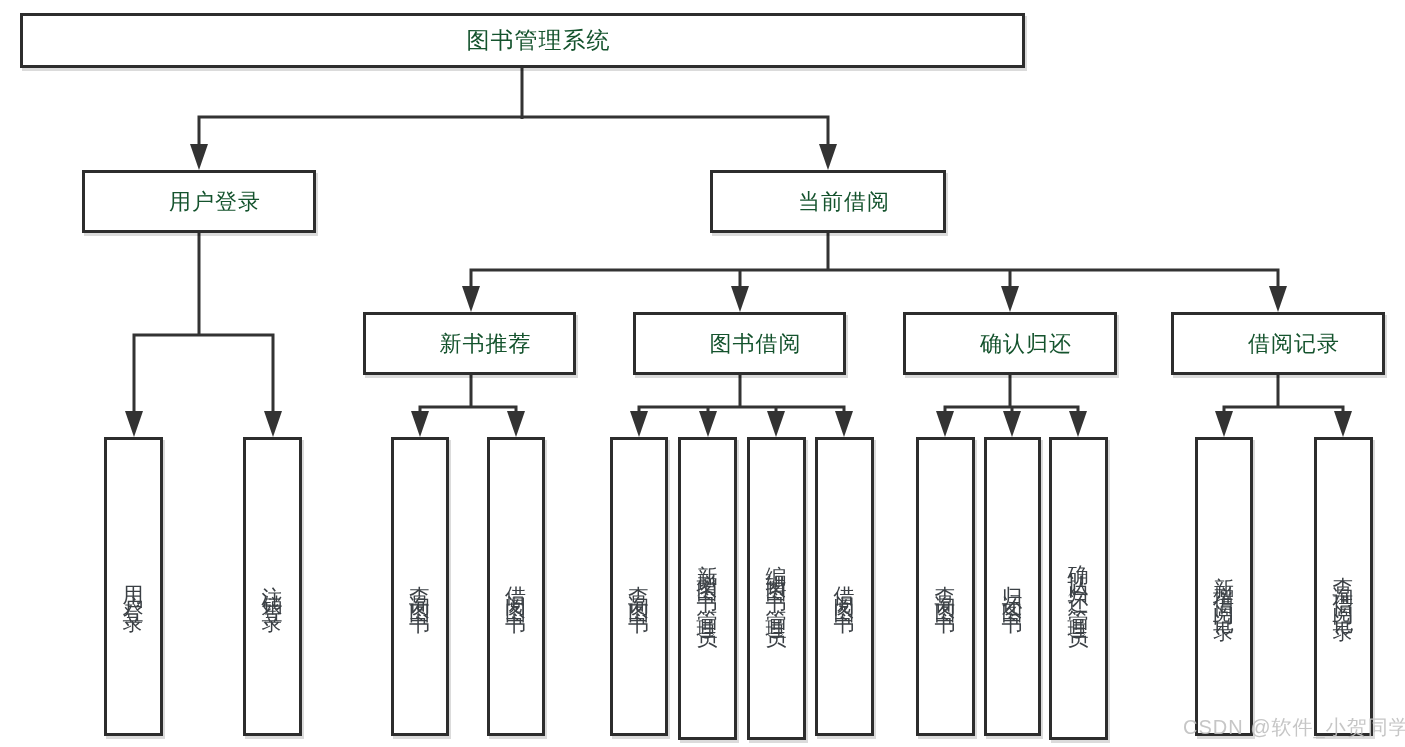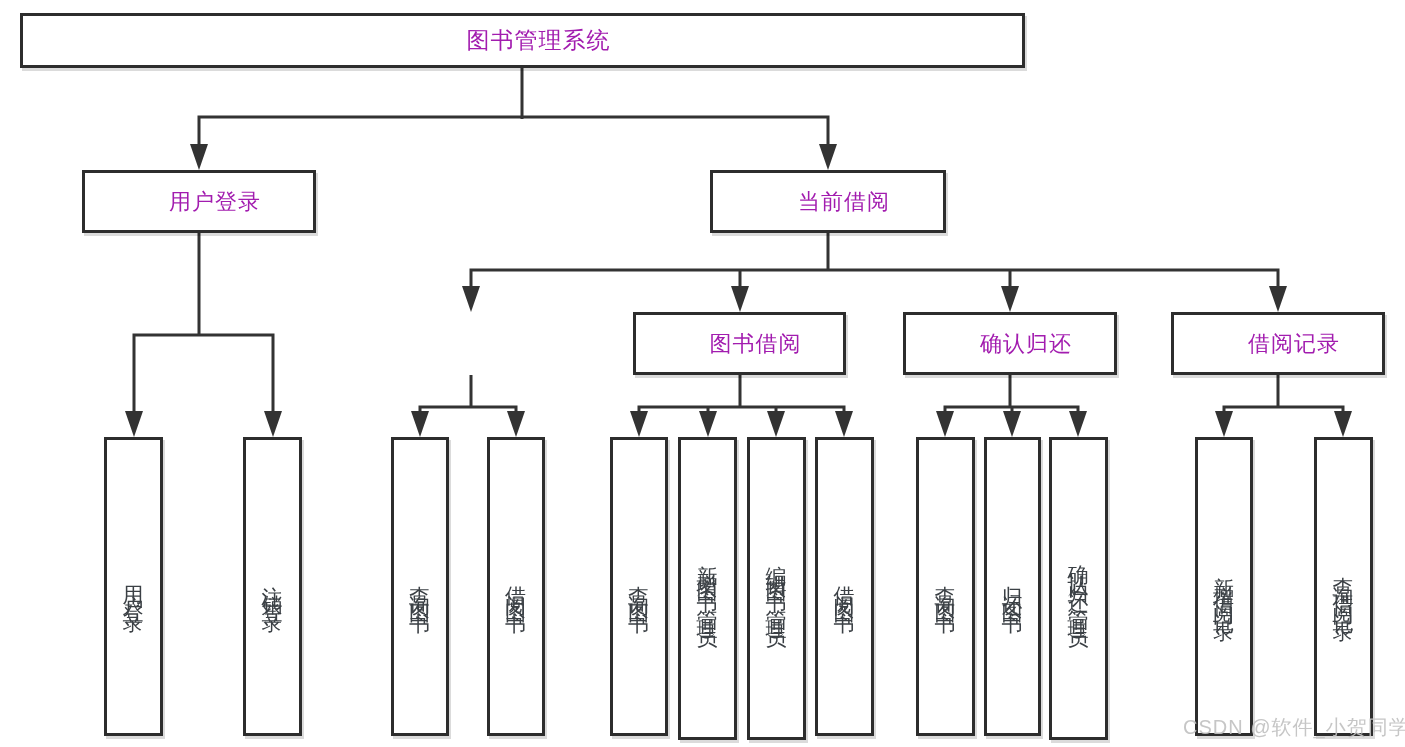--- a/index.html
+++ b/index.html
@@ -22,21 +22,21 @@
   }
 
   .box {
     position: absolute;
     background: #ffffff;
     border: 3px solid #2d2d2d;
     box-shadow: 2px 3px 0 rgba(0,0,0,0.14);
     display: flex;
     align-items: center;
     justify-content: center;
-    color: #a21caf;
+    color: #14532d;
     text-align: center;
     z-index: 2;
     padding-left: 32px;
   }
 
   .box.root  { font-size: 23px; letter-spacing: 1px; }
   .box.node  { font-size: 22px; letter-spacing: 1px; }
 
   .vbox {
     position: absolute;
@@ -130,20 +130,21 @@
       <polygon points="1215,411 1233,411 1224,437"></polygon>
       <polygon points="1334,411 1352,411 1343,437"></polygon>
     </g>
   </svg>
 
   <div class="box root" style="left:20px; top:13px; width:1005px; height:55px;">图书管理系统</div>
 
   <div class="box node" style="left:82px; top:170px; width:234px; height:63px;">用户登录</div>
   <div class="box node" style="left:710px; top:170px; width:236px; height:63px;">当前借阅</div>
 
+  <div class="box node" style="left:363px; top:312px; width:213px; height:63px;">新书推荐</div>
   <div class="box node" style="left:633px; top:312px; width:213px; height:63px;">图书借阅</div>
   <div class="box node" style="left:903px; top:312px; width:214px; height:63px;">确认归还</div>
   <div class="box node" style="left:1171px; top:312px; width:214px; height:63px;">借阅记录</div>
 
   <div class="vbox" style="left:104px; top:437px; width:59px; height:299px;">
     <span class="vtext">用户登录</span>
   </div>
   <div class="vbox" style="left:243px; top:437px; width:59px; height:299px;">
     <span class="vtext">注销登录</span>
   </div>

